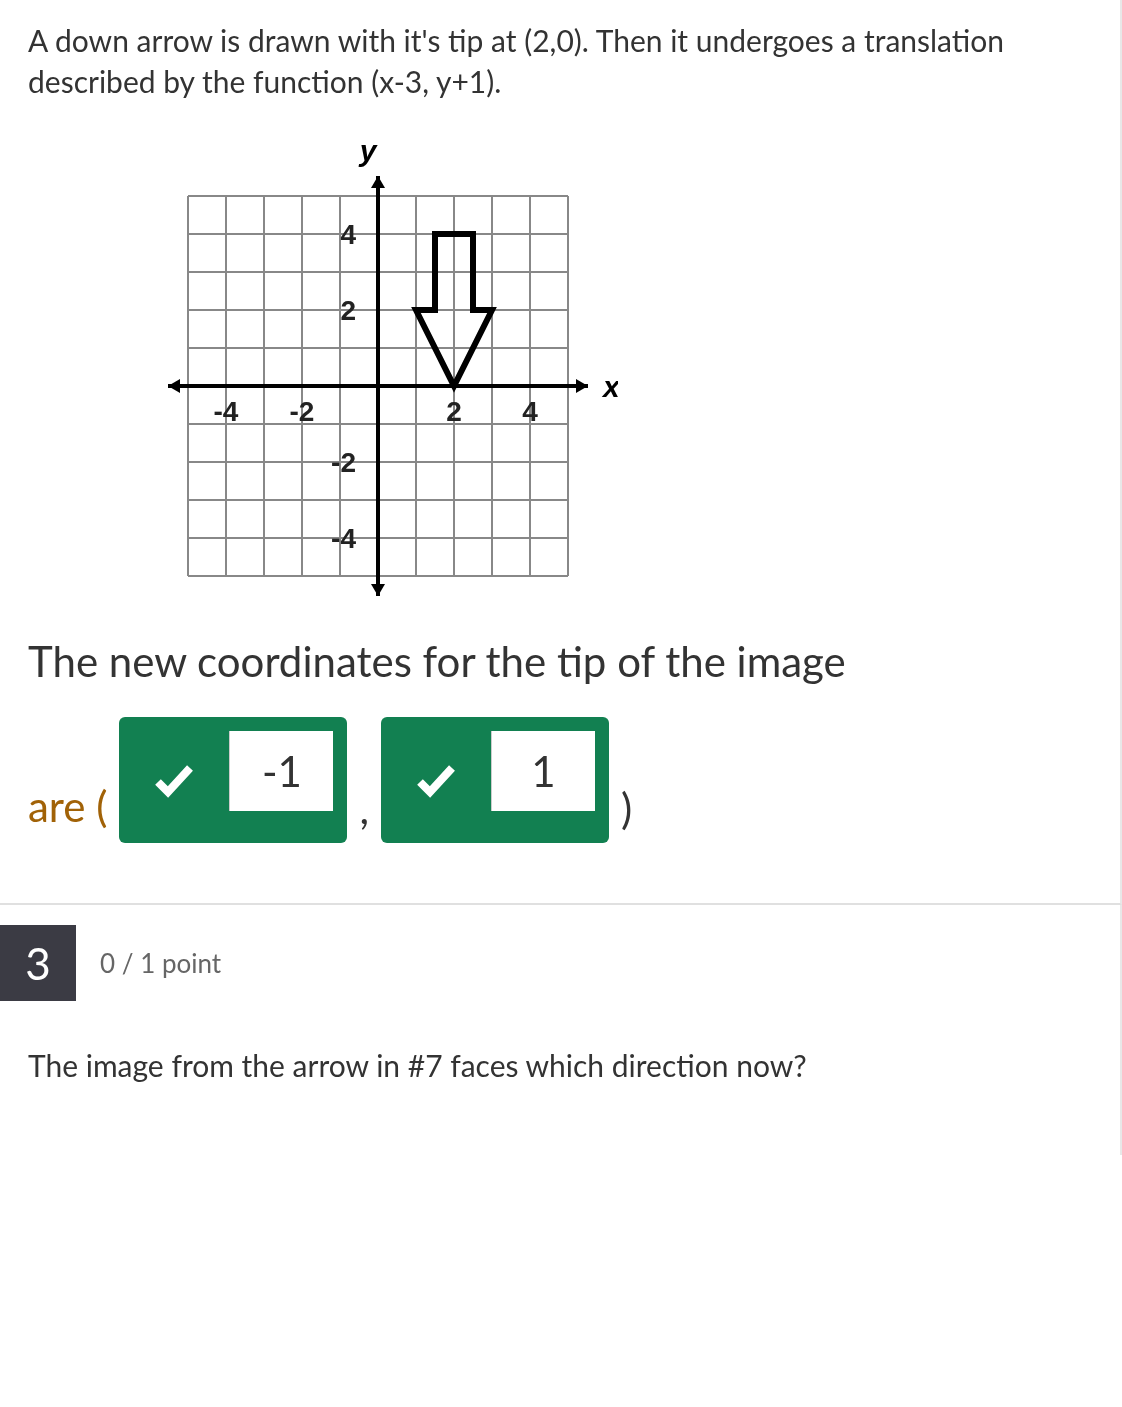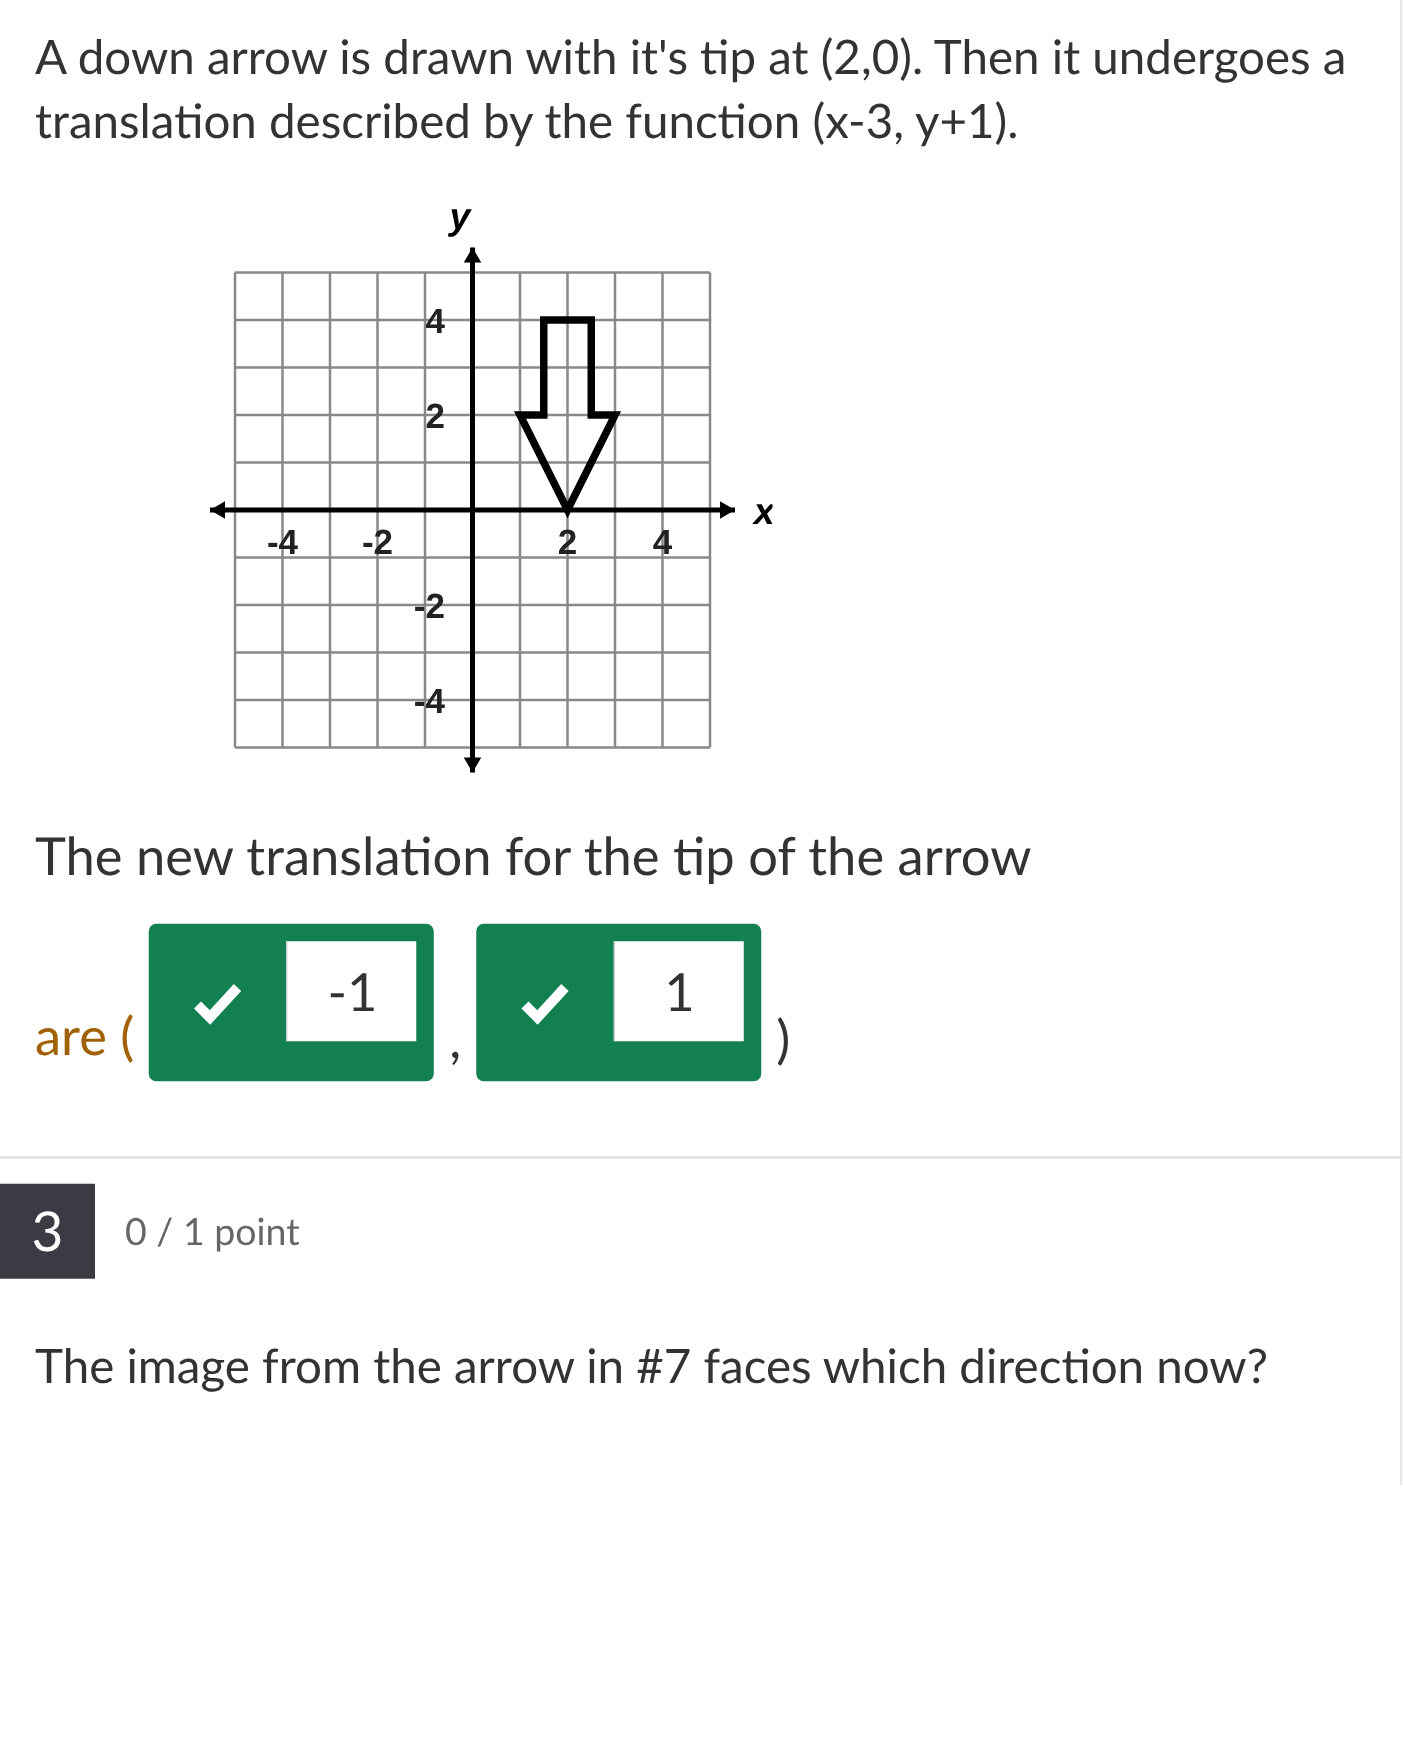--- a/index.html
+++ b/index.html
@@ -13,21 +13,21 @@
   .question-block {
     padding: 20px 28px 40px 28px;
     border-right: 2px solid #e8e8e8;
     margin-left: 0;
   }
   .q2 {
     border-bottom: 2px solid #e0e0e0;
     padding-bottom: 60px;
   }
   .prompt {
-    font-size: 38px;
+    font-size: 30px;
     line-height: 1.35;
     color: #333;
     margin-bottom: 30px;
     font-weight: 400;
   }
   .graph-wrap {
     margin: 0 0 30px 60px;
   }
   .answer-line {
     font-size: 42px;
@@ -93,21 +93,21 @@
     color: #fff;
     width: 76px;
     height: 76px;
     font-size: 44px;
     display: flex;
     align-items: center;
     justify-content: center;
     font-weight: 400;
   }
   .q-points {
-    font-size: 30px;
+    font-size: 26px;
     color: #666;
   }
   .check-svg {
     stroke: #fff;
     stroke-width: 4;
     fill: none;
   }
 </style>
 </head>
 <body>
@@ -178,21 +178,21 @@
         L 385 103
         L 385 179
         L 404 179
         L 366 255
         L 328 179
         L 347 179
         Z" fill="none" stroke="#000" stroke-width="6" stroke-linejoin="miter"></path>
     </svg>
   </div>
 
-  <div class="answer-line">The new translation for the tip of the arrow</div>
+  <div class="answer-line">The new coordinates for the tip of the image</div>
 
   <div class="answer-row">
     <span class="are-label">are (</span>
 
     <div class="answer-pill">
       <div class="pill-check">
         <svg width="48" height="48" viewBox="0 0 24 24" class="check-svg">
             <polyline points="4,13 9,18 20,6"></polyline>
           </svg>
       </div>

